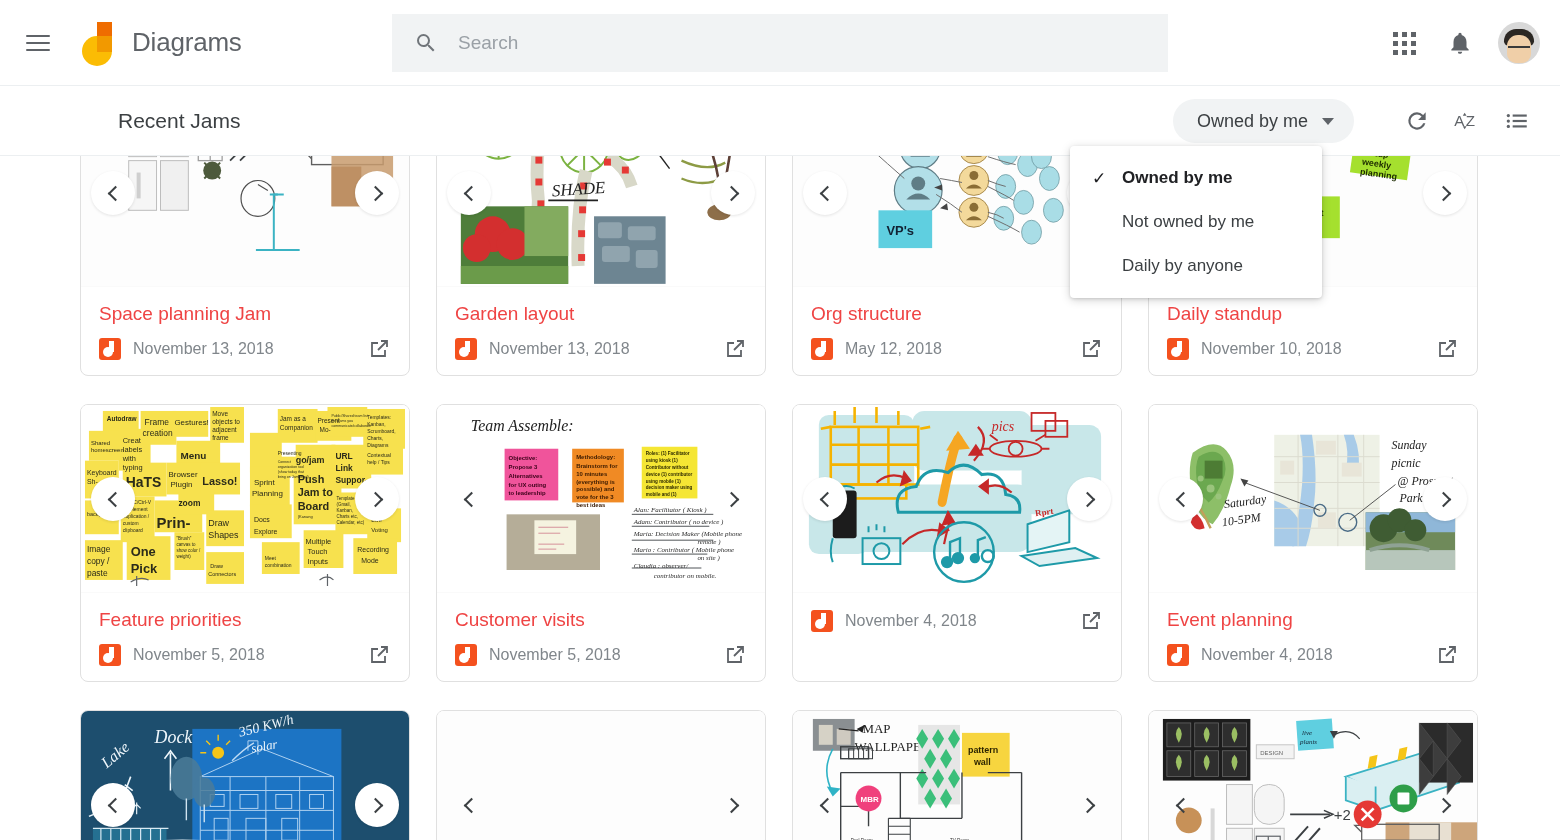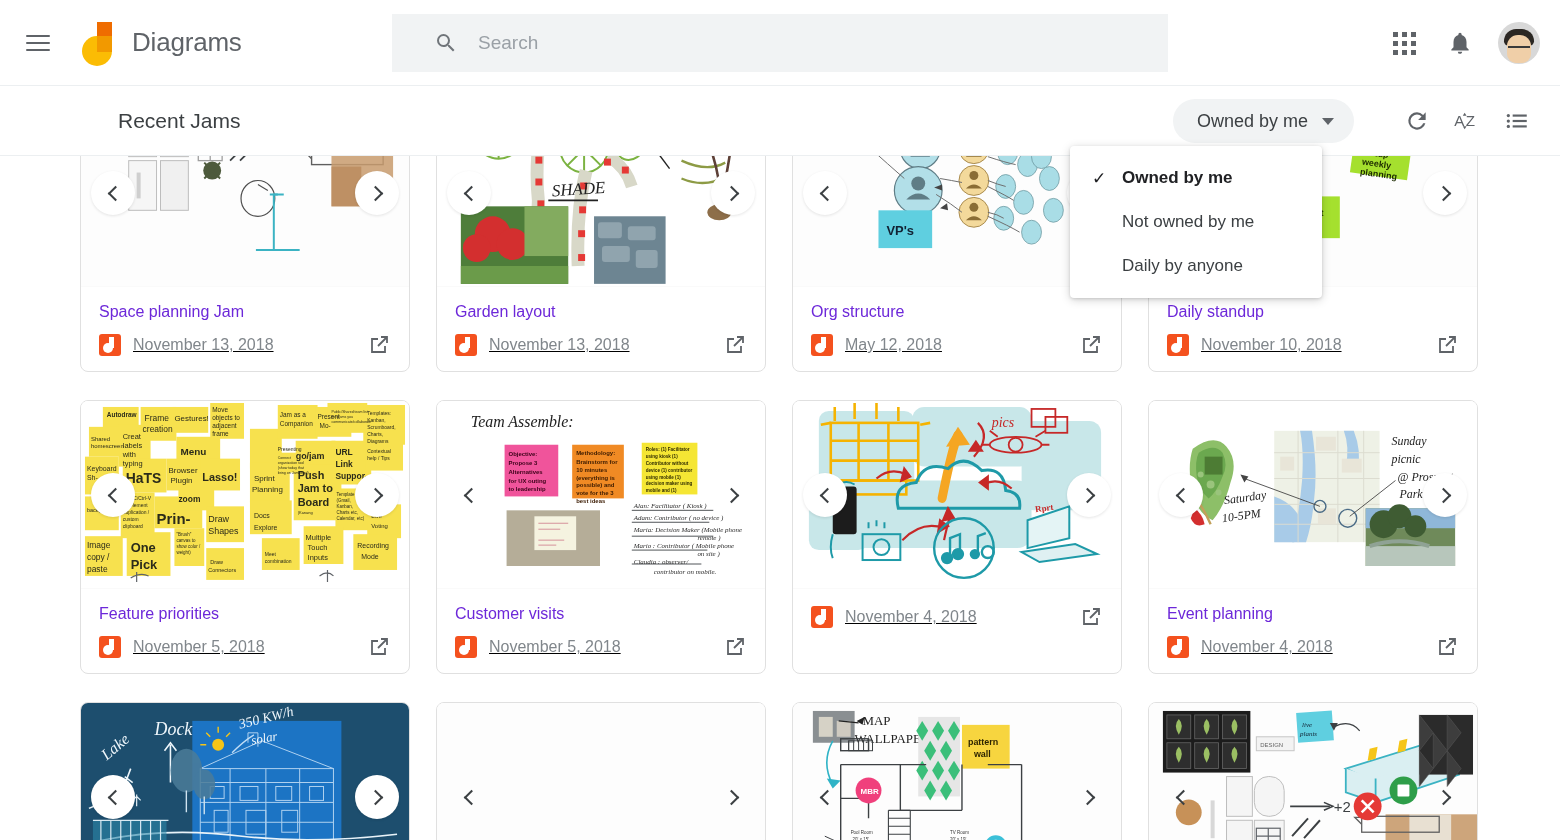--- a/index.html
+++ b/index.html
@@ -40,21 +40,21 @@
     background: #ef6c00;
   }
   .brand-name {
     margin-left: 14px; font-size: 26px; color: #5f6368; letter-spacing: -0.2px;
   }
 
   .search-box {
     position: absolute; left: 392px; top: 14px;
     width: 776px; height: 58px;
     background: #f1f3f4; border-radius: 0;
-    display: flex; align-items: center; cursor: text; padding-left: 20px;
+    display: flex; align-items: center; cursor: text;
   }
   .search-box .s-icon { margin-left: 22px; color:#70757a; display:flex; }
   .search-input {
     flex: 1; border: none; outline: none; background: transparent;
     font-size: 19px; color: #3c4043; margin-left: 20px;
     font-family: "Liberation Sans", sans-serif;
   }
   .search-input::placeholder { color: #9aa0a6; }
 
   .appbar-right {
@@ -154,22 +154,22 @@
     z-index: 5; cursor: pointer;
   }
   .nav-arrow.left { left: 10px; }
   .nav-arrow.right { right: 10px; }
   .nav-arrow.flat { box-shadow: none; background: transparent; }
   .chev { width: 11px; height: 11px; border-right: 2.4px solid #3c4043; border-top: 2.4px solid #3c4043; }
   .chev.l { transform: rotate(-135deg); margin-left: 4px; }
   .chev.r { transform: rotate(45deg); margin-right: 4px; }
 
   .card-body { padding: 16px 18px 14px 18px; }
-  .card-title { font-size: 16px; color: #6d28d9; margin-bottom: 12px; }
-  .card-meta { display: flex; align-items: center; text-decoration: underline; }
+  .card-title { font-size: 19px; color: #ef4444; margin-bottom: 12px; }
+  .card-meta { display: flex; align-items: center; }
   .jam-badge {
     width: 22px; height: 22px; background: #f4511e; border-radius: 3px;
     position: relative; flex: none;
   }
   .jam-badge .d { position:absolute; left:4px; bottom:3px; width:10px; height:10px; background:#fff; border-radius:50%; }
   .jam-badge .s { position:absolute; left:10px; top:3px; width:5px; height:11px; background:#fff; }
   .card-date { margin-left: 12px; font-size: 16px; color: #80868b; }
   .open-ext { margin-left: auto; cursor: pointer; display:flex; }
 
   

